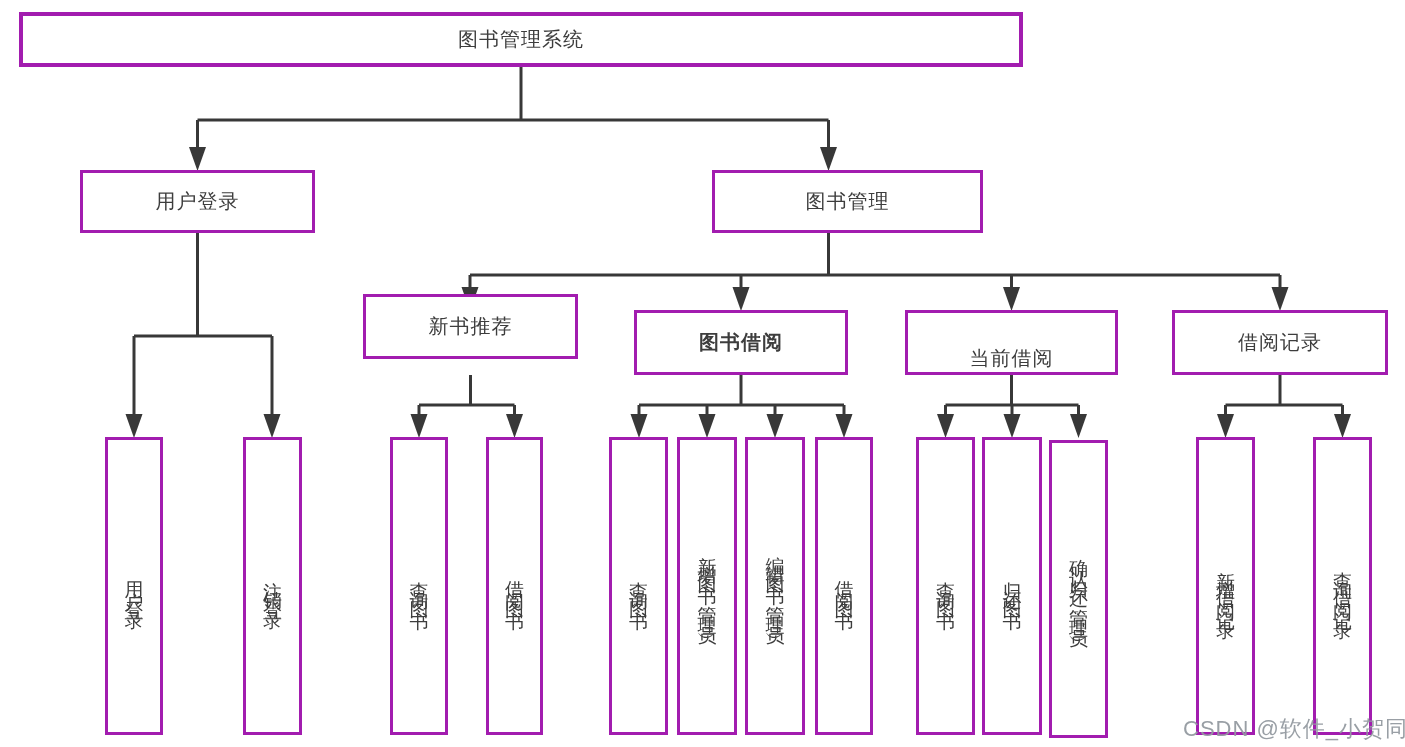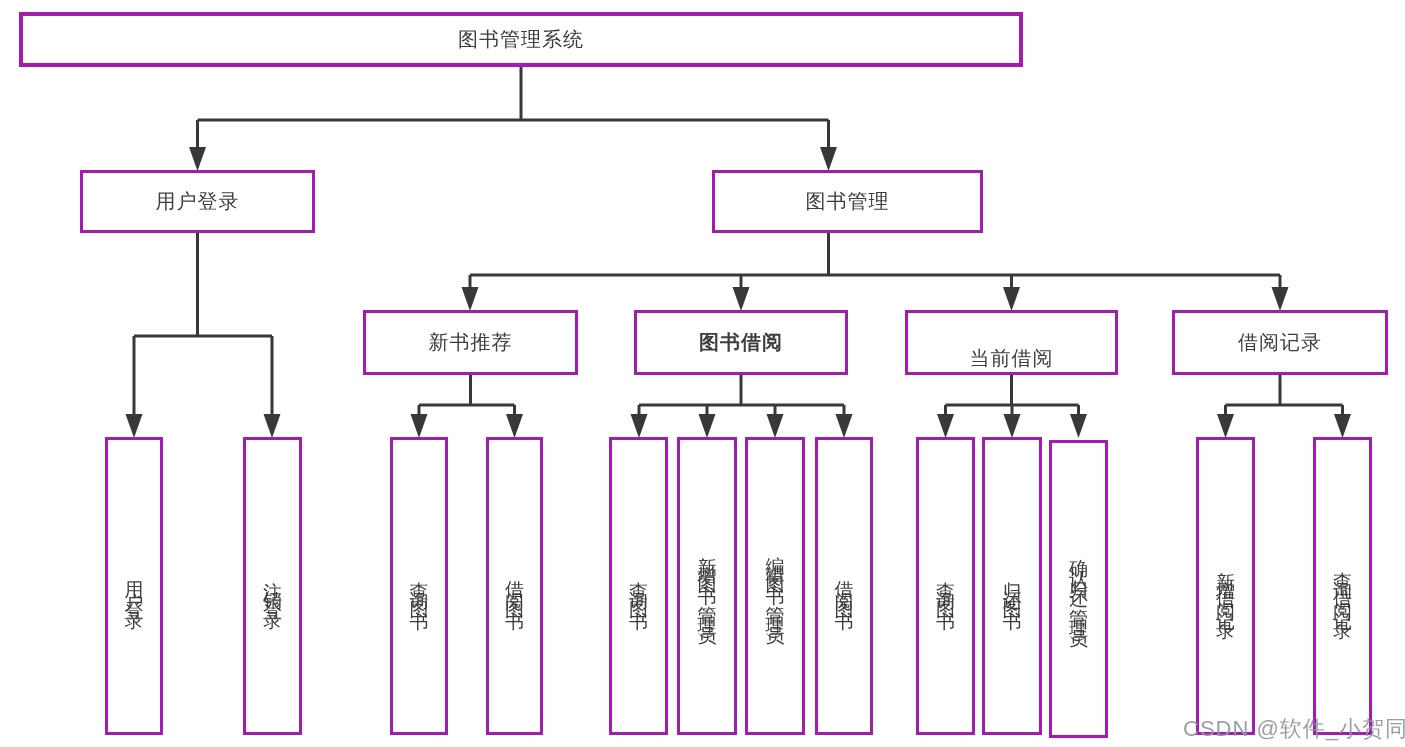--- a/index.html
+++ b/index.html
@@ -121,21 +121,21 @@
     <span class="lbl">图书管理系统</span>
   </div>
 
   <div class="node h" style="left:80px;top:170px;width:235px;height:63px;">
     <span class="lbl">用户登录</span>
   </div>
   <div class="node h" style="left:712px;top:170px;width:271px;height:63px;">
     <span class="lbl">图书管理</span>
   </div>
 
-  <div class="node h" style="left:363px;top:310px;width:215px;height:65px;">
+  <div class="node h" style="left:363px;top:294px;width:215px;height:65px;">
     <span class="lbl">新书推荐</span>
   </div>
   <div class="node h" style="left:634px;top:310px;width:214px;height:65px;font-weight:bold;">
     <span class="lbl">图书借阅</span>
   </div>
   <div class="node h" style="left:905px;top:310px;width:213px;height:65px;align-items:flex-end;">
     <span class="lbl">当前借阅</span>
   </div>
   <div class="node h" style="left:1172px;top:310px;width:216px;height:65px;">
     <span class="lbl">借阅记录</span>

